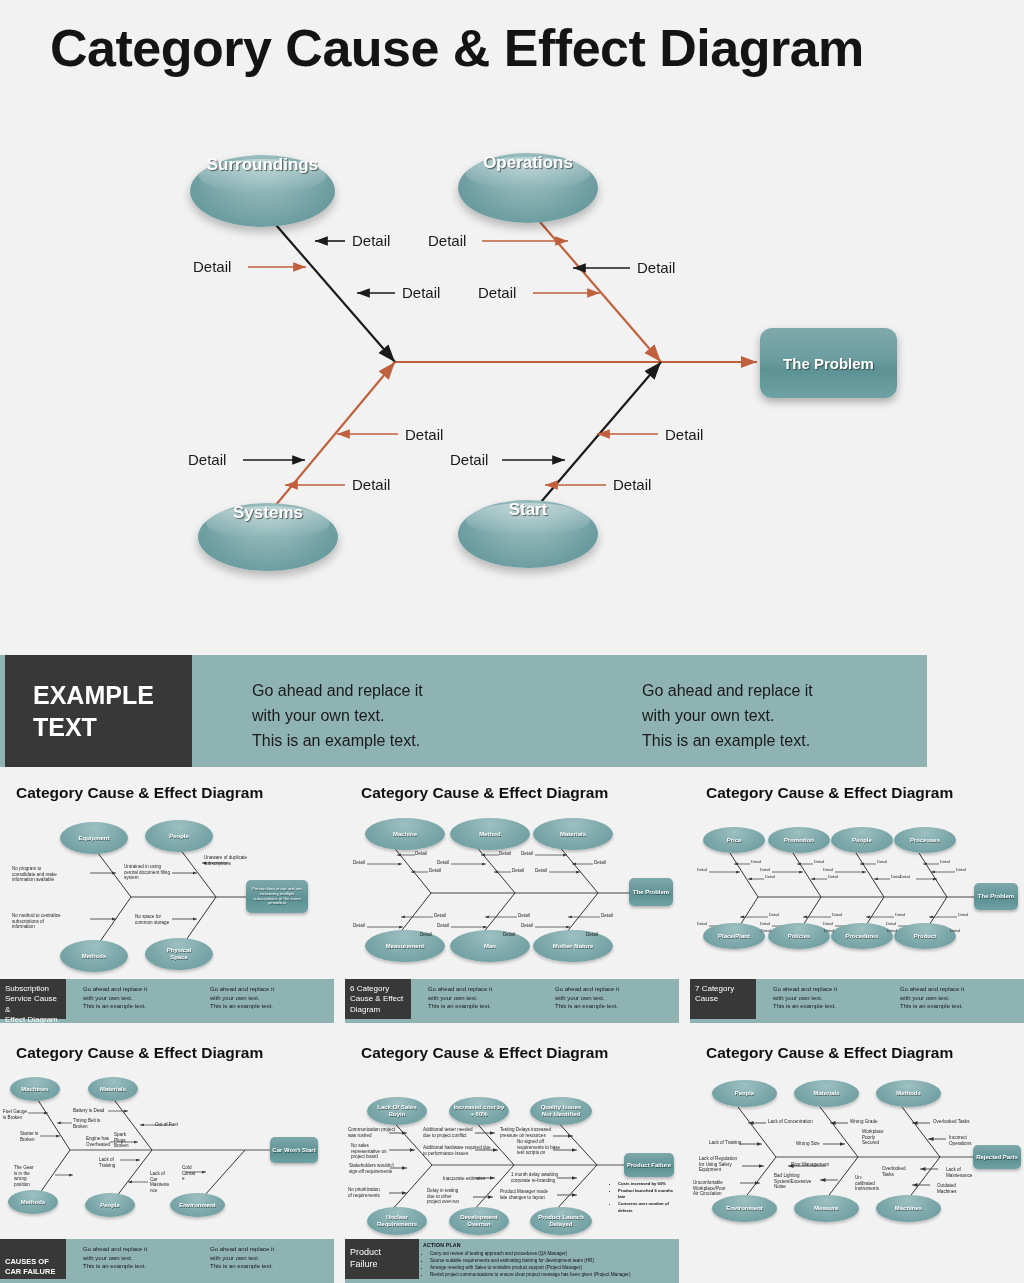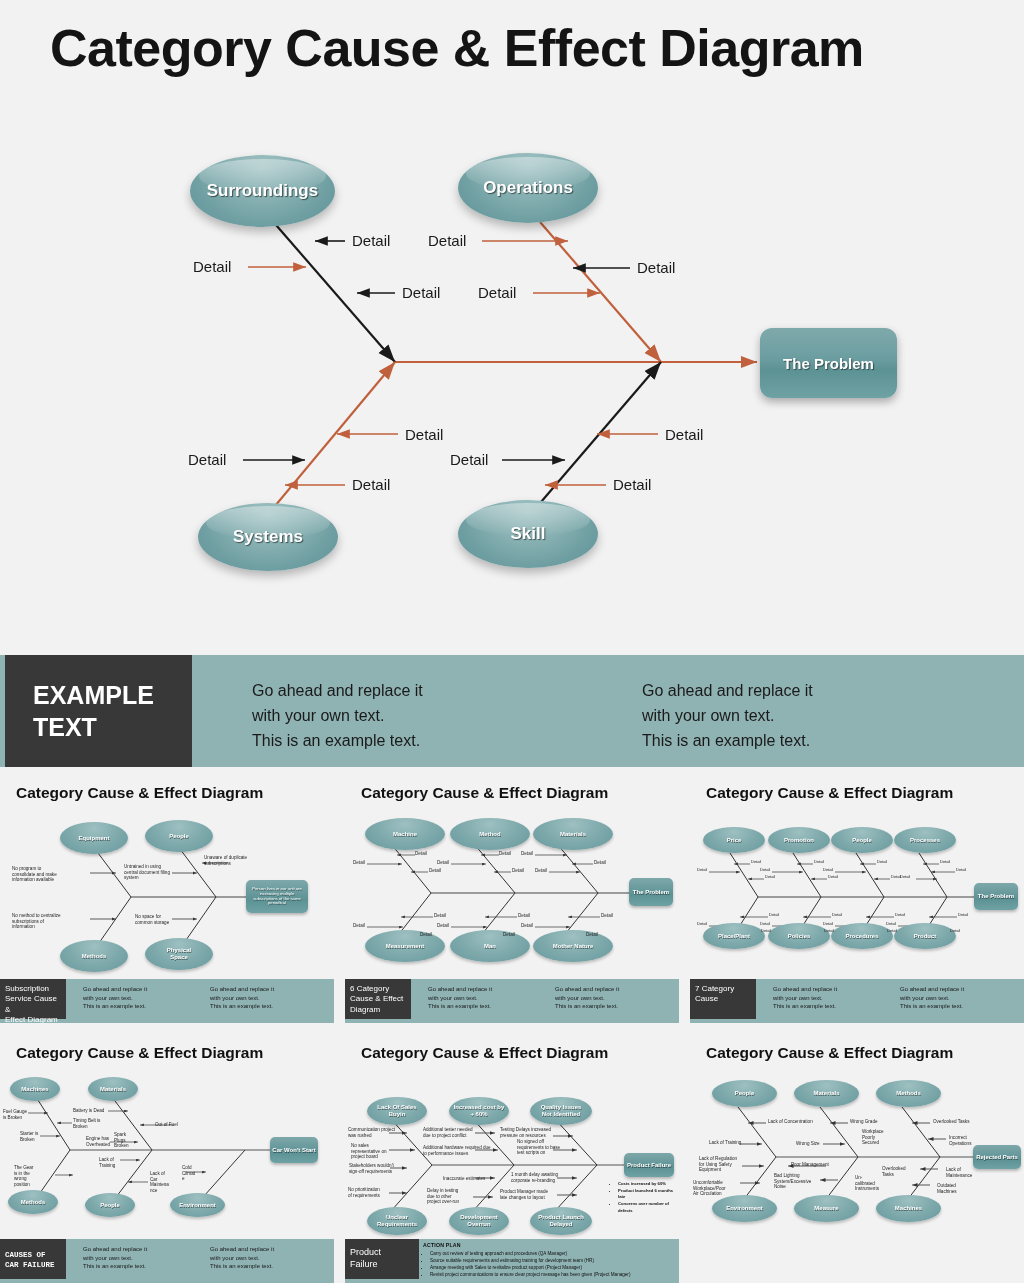--- a/index.html
+++ b/index.html
@@ -28,21 +28,21 @@
     position:absolute; font-size:15px; color:#1a1a1a;
     white-space:nowrap; font-family:"Liberation Sans", sans-serif;
   }
 
   
   .node-ellipse{
     position:absolute; border-radius:50%;
     background:
       radial-gradient(ellipse at 50% 18%, #9fc1c2 0%, #87b0b2 38%, #6f9fa2 68%, #5f9296 100%);
     box-shadow:0 5px 10px rgba(0,0,0,.25);
-    display:flex; align-items:center; justify-content:center;
+    display:flex; align-items:flex-start; justify-content:center;
   }
   .node-ellipse::after{
     content:""; position:absolute; left:6%; top:5%; width:88%; height:48%;
     border-radius:50%;
     background:linear-gradient(to bottom, rgba(255,255,255,.38), rgba(255,255,255,0));
     pointer-events:none;
   }
   .node-ellipse span{
     position:relative; z-index:2;
     color:#ffffff; font-weight:bold; font-size:17px;
@@ -57,21 +57,21 @@
     box-shadow:0 4px 8px rgba(0,0,0,.3);
     display:flex; align-items:center; justify-content:center;
   }
   #problem-box span{
     color:#fff; font-weight:bold; font-size:15px;
     text-shadow:1px 1px 1px rgba(0,0,0,.5);
   }
 
   
   #example-band{
-    position:absolute; left:0; top:655px; width:1024px; height:112px;
+    position:absolute; left:0; top:655px; width:927px; height:112px;
     background:#8fb2b3;
   }
   #example-tag{
     position:absolute; left:5px; top:0; width:187px; height:112px;
     background:#383838;
   }
   #example-tag span{
     position:absolute; left:28px; top:24px;
     color:#fff; font-size:25px; font-weight:bold; line-height:1.28;
   }
@@ -192,21 +192,21 @@
   <div class="node-ellipse" style="left:190px; top:155px; width:145px; height:72px;">
     <span>Surroundings</span>
   </div>
   <div class="node-ellipse" style="left:458px; top:153px; width:140px; height:70px;">
     <span>Operations</span>
   </div>
   <div class="node-ellipse" style="left:198px; top:503px; width:140px; height:68px;">
     <span>Systems</span>
   </div>
   <div class="node-ellipse" style="left:458px; top:500px; width:140px; height:68px;">
-    <span>Skill</span>
+    <span>Start</span>
   </div>
 
   <div id="problem-box">
     <span>The Problem</span>
   </div>
 
   <div class="bone-label" style="left:352px; top:232px;">Detail</div>
   <div class="bone-label" style="left:193px; top:258px;">Detail</div>
   <div class="bone-label" style="left:402px; top:284px;">Detail</div>
   <div class="bone-label" style="left:428px; top:232px;">Detail</div>
@@ -554,21 +554,21 @@
   <div class="tlabel" style="left:99px;  top:122px;">Lack of
 Training</div>
   <div class="tlabel" style="left:150px; top:136px;">Lack of
 Car
 Maintena
 nce</div>
   <div class="tlabel" style="left:182px; top:130px;">Cold
 Climat
 e</div>
   <div class="thumb-foot">
-    <div class="thumb-foot-tag" style="white-space:pre-line; font-weight:bold; font-size:7.5px; padding-top:12px;font-family:Liberation Mono, monospace;">CAUSES OF
+    <div class="thumb-foot-tag" style="white-space:pre-line; font-weight:bold; font-size:7.5px; padding-top:18px;">CAUSES OF
 CAR FAILURE</div>
     <div class="thumb-foot-col tf-c1" style="white-space:pre-line">Go ahead and replace it
 with your own text.
 This is an example text.</div>
     <div class="thumb-foot-col tf-c2" style="white-space:pre-line">Go ahead and replace it
 with your own text.
 This is an example text.</div>
   </div>
 </div>
 

